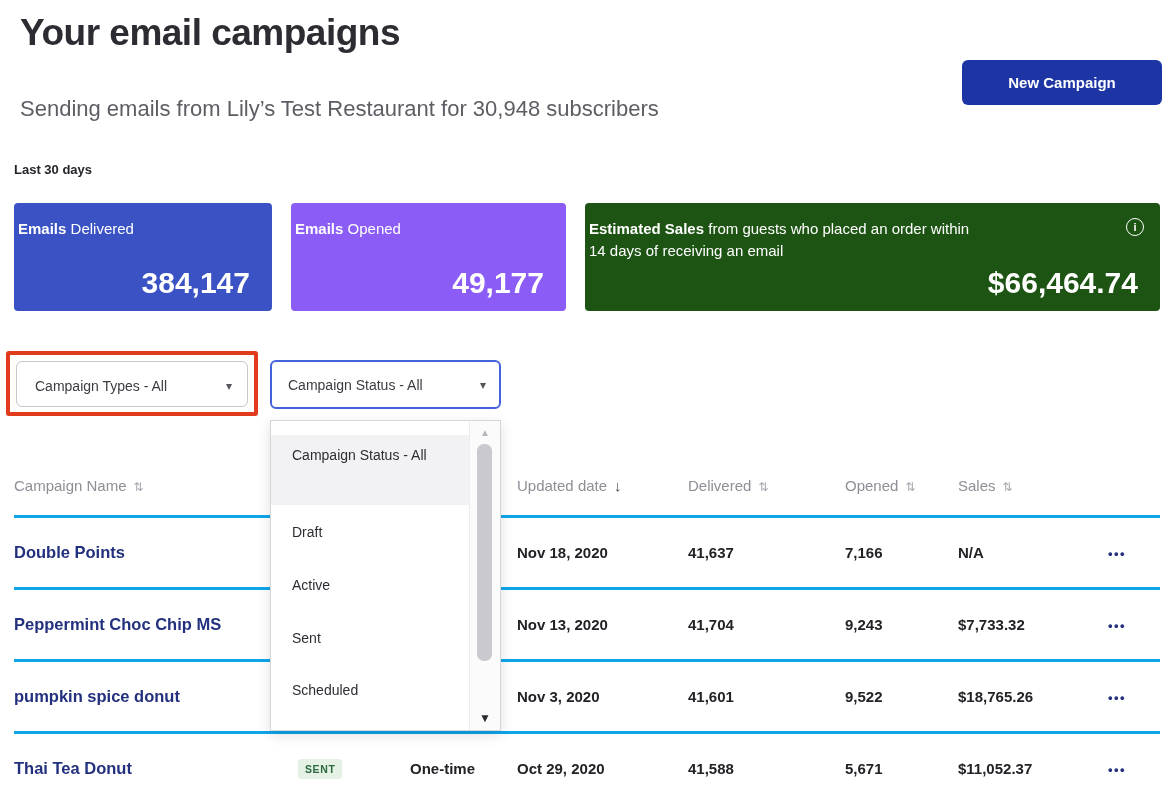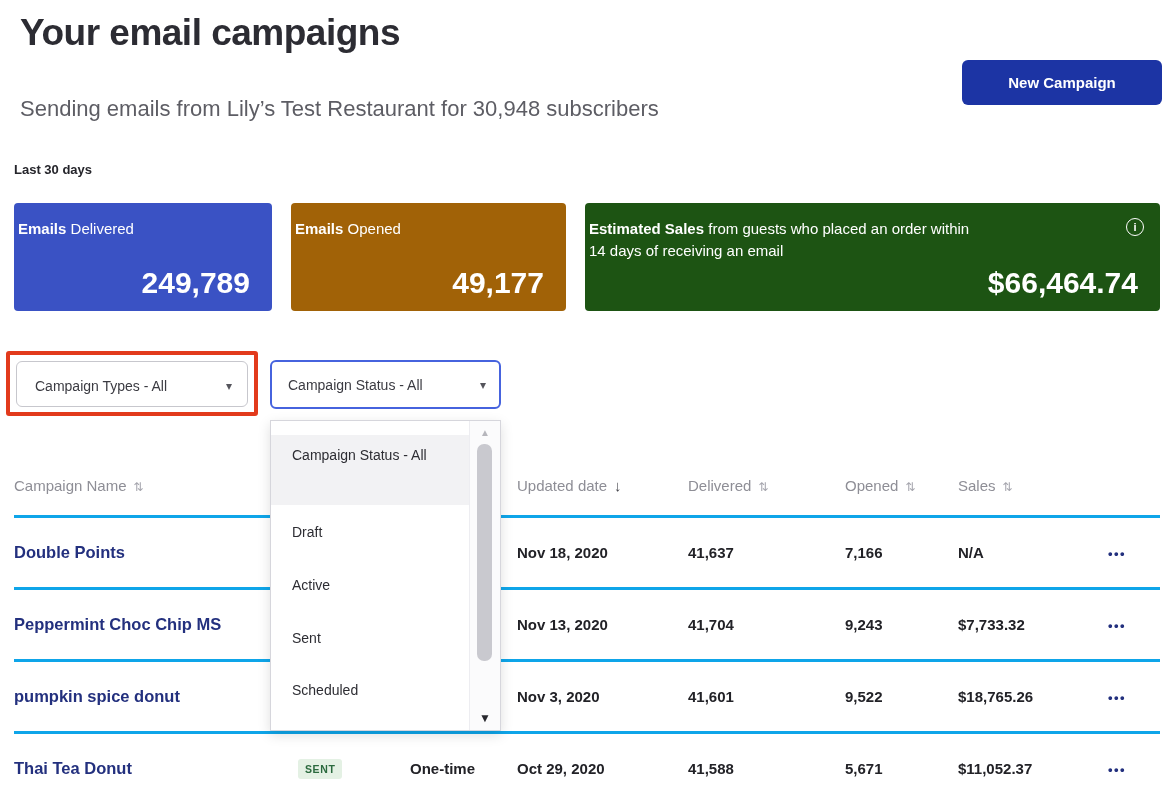--- a/index.html
+++ b/index.html
@@ -3,21 +3,21 @@
 <meta charset="utf-8">
 <style>
   html,body{margin:0;padding:0;background:#fff;}
   .page{position:relative;width:1174px;height:792px;background:#fff;font-family:"Liberation Sans",sans-serif;overflow:hidden;}
   .page-title{position:absolute;left:20px;top:12px;font-size:37px;font-weight:700;color:#2c2c33;letter-spacing:-0.5px;margin:0;}
   .new-campaign-btn{position:absolute;left:962px;top:28px;width:200px;height:45px;background:#1c34a4;border:none;border-radius:6px;color:#fff;font-family:inherit;font-size:15px;font-weight:700;cursor:pointer;margin-top:32px;}
   .subtitle{position:absolute;left:20px;top:96px;font-size:22px;color:#5d5d64;margin:0;}
   .period-label{position:absolute;left:14px;top:162px;font-size:13px;font-weight:700;color:#25252b;}
   .card{position:absolute;top:203px;height:108px;border-radius:4px;color:#fff;}
   .card.delivered{left:14px;width:258px;background:#3a52c4;}
-  .card.opened{left:291px;width:275px;background:#a16207;}
+  .card.opened{left:291px;width:275px;background:#8b5cf6;}
   .card.sales{left:585px;width:575px;background:#1d5413;}
   .card-label{padding:15px 16px 0 4px;font-size:15px;line-height:1.45;}
   .card.sales .card-label{max-width:400px;}
   .card-label b{font-weight:700;}
   .card-value{position:absolute;right:22px;bottom:11px;font-size:30px;font-weight:700;}
   .info-icon{position:absolute;right:16px;top:15px;width:18px;height:18px;border:1.5px solid #fff;border-radius:50%;display:flex;align-items:center;justify-content:center;font-size:11px;font-weight:700;cursor:pointer;box-sizing:border-box;}
   .annotation-box{position:absolute;left:6px;top:351px;width:252px;height:65px;border:4px solid #e23a1c;border-radius:3px;box-sizing:border-box;}
   .dropdown{position:absolute;background:#fff;display:flex;align-items:center;justify-content:space-between;font-size:14px;color:#3b3b42;cursor:pointer;box-sizing:border-box;}
   .dropdown .caret{color:#55555c;font-size:12px;}
   .dd-types{left:16px;top:361px;width:232px;height:46px;border:1px solid #c7c7cd;border-radius:6px;padding:4px 15px 0 18px;}
@@ -50,21 +50,21 @@
 <div class="page">
 
   <h1 class="page-title">Your email campaigns</h1>
   <button class="new-campaign-btn">New Campaign</button>
   <p class="subtitle">Sending emails from Lily’s Test Restaurant for 30,948 subscribers</p>
 
   <div class="period-label">Last 30 days</div>
 
   <div class="card delivered">
     <div class="card-label"><b>Emails</b><span> Delivered</span></div>
-    <div class="card-value">249,789</div>
+    <div class="card-value">384,147</div>
   </div>
 
   <div class="card opened">
     <div class="card-label"><b>Emails</b><span> Opened</span></div>
     <div class="card-value">49,177</div>
   </div>
 
   <div class="card sales">
     <div class="card-label"><b>Estimated Sales</b><span> from guests who placed an order within 14 days of receiving an email</span></div>
     <div class="info-icon">

